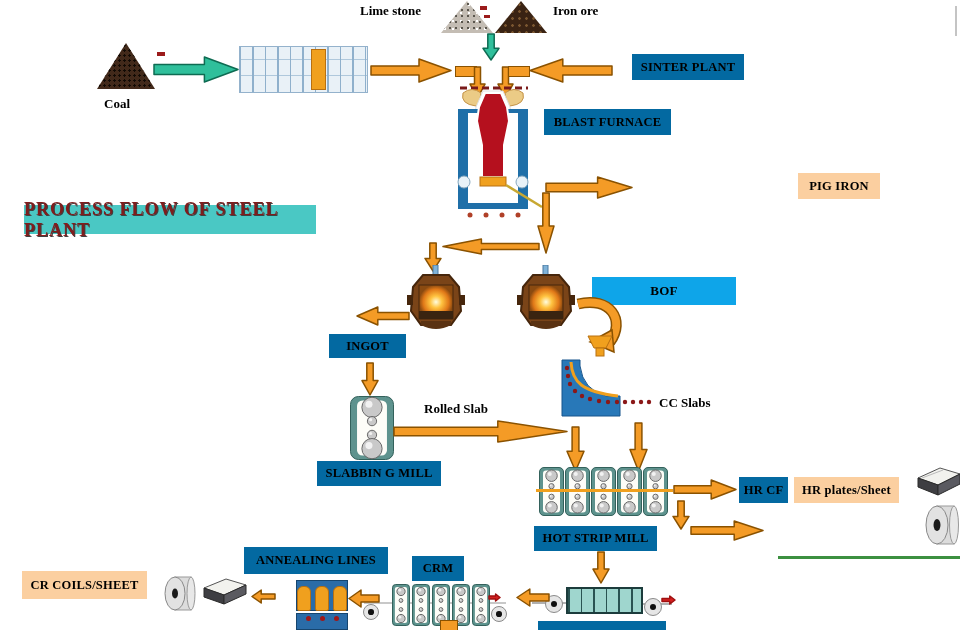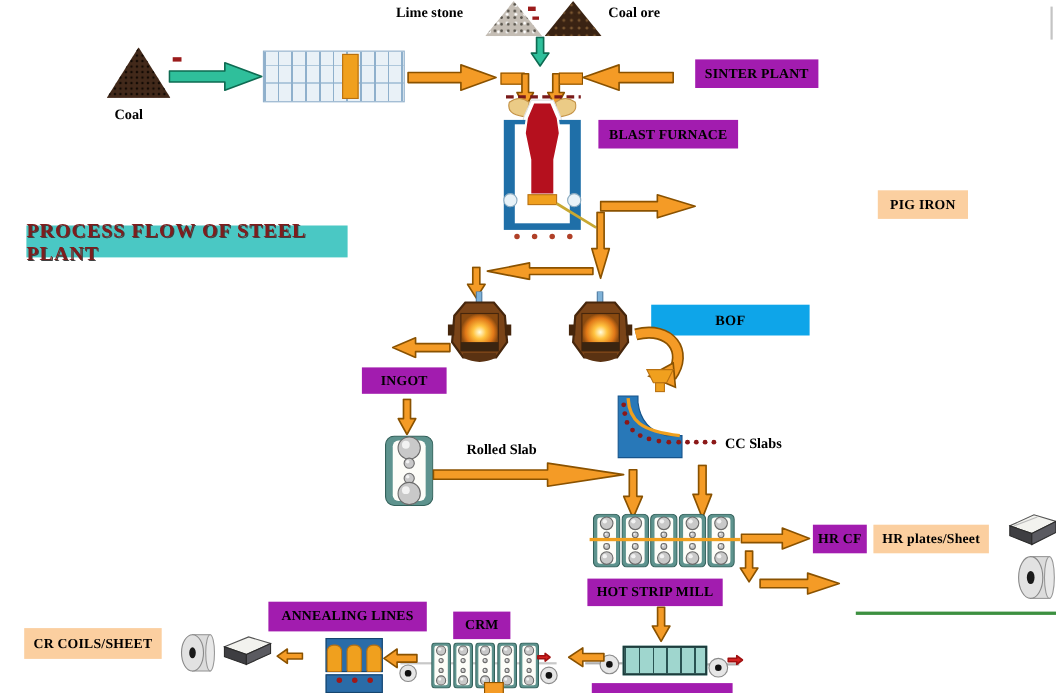--- a/index.html
+++ b/index.html
@@ -1,20 +1,20 @@
 <!DOCTYPE html>
 <html><head>
 <meta charset="utf-8">
 <style>
   html,body{margin:0;padding:0;background:#fff;}
   .stage{position:relative;width:960px;height:630px;background:#fff;overflow:hidden;
          font-family:"Liberation Serif",serif;}
   .abs{position:absolute;}
   .txt{position:absolute;font-weight:bold;font-size:13px;color:#000;white-space:nowrap;}
-  .lbl{position:absolute;background:#a21caf;color:#000;font-weight:bold;font-size:12.5px;
+  .lbl{position:absolute;background:#0369a1;color:#000;font-weight:bold;font-size:12.5px;
        display:flex;align-items:center;justify-content:center;white-space:nowrap;letter-spacing:.2px;}
   .peach{background:#FBCFA0;}
   .obox{background:#0ea5e9;}
   .title{position:absolute;background:#4AC8C4;color:#7f1d1d;font-weight:bold;font-size:18px;
          letter-spacing:1px;display:flex;align-items:center;justify-content:center;
          text-shadow:1px 1px 0 #404040;}
   .arrow{position:absolute;}
   .bar{position:absolute;background:#F49B26;border:1px solid #8A5200;}
   .stand{position:absolute;}
   .coiler{position:absolute;border-radius:50%;background:#E6E6E6;border:1px solid #8A8A8A;}
@@ -46,21 +46,21 @@
 </head>
 <body>
 
 <div class="stage">
 
   <div class="txt" style="left:360px;top:3px;">Lime stone</div>
   <div class="pile light" style="left:441px;top:1px;width:52px;height:32px;"></div>
   <div class="dash" style="left:480px;top:6px;width:7px;height:4px;"></div>
   <div class="dash" style="left:484px;top:15px;width:6px;height:3px;"></div>
   <div class="pile dark" style="left:495px;top:1px;width:52px;height:32px;"></div>
-  <div class="txt" style="left:553px;top:3px;">Coal ore</div>
+  <div class="txt" style="left:553px;top:3px;">Iron ore</div>
   <div class="arrow" style="left:482px;top:33px;width:18px;height:28px;">
       <svg width="18" height="28" style="display:block">
         <polygon points="5.8,1.0 12.2,1.0 12.2,15.3 17.0,15.3 9.0,27.0 1.0,15.3 5.8,15.3" fill="#2FBF9B" stroke="#0E6B52" stroke-width="1.5" stroke-linejoin="round"></polygon>
       </svg>
     </div>
 
   <div class="pile dark2" style="left:97px;top:43px;width:58px;height:46px;"></div>
   <div class="dash" style="left:157px;top:52px;width:8px;height:4px;"></div>
   <div class="dash" style="left:159px;top:66px;width:8px;height:4px;"></div>
   <div class="txt" style="left:104px;top:96px;">Coal</div>
@@ -235,20 +235,21 @@
         <circle cx="22" cy="11.36" r="10.120000000000001" fill="#C9C9C9" stroke="#6A6A6A"></circle>
         <circle cx="18.964" cy="8.324" r="3.5420000000000003" fill="#F2F2F2"></circle>
         <circle cx="22" cy="25.12" r="4.62" fill="#C9C9C9" stroke="#6A6A6A"></circle>
         <circle cx="20.614" cy="23.734" r="1.617" fill="#F2F2F2"></circle>
         <circle cx="22" cy="38.879999999999995" r="4.62" fill="#C9C9C9" stroke="#6A6A6A"></circle>
         <circle cx="20.614" cy="37.49399999999999" r="1.617" fill="#F2F2F2"></circle>
         <circle cx="22" cy="52.64" r="10.120000000000001" fill="#C9C9C9" stroke="#6A6A6A"></circle>
         <circle cx="18.964" cy="49.604" r="3.5420000000000003" fill="#F2F2F2"></circle>
       </svg>
     </div>
+  <div class="lbl" style="left:317px;top:461px;width:124px;height:25px;">SLABBIN G MILL</div>
   <div class="txt" style="left:424px;top:401px;">Rolled Slab</div>
 
   <div class="arrow" style="left:393px;top:420px;width:175px;height:23px;">
       <svg width="175" height="23" style="display:block">
         <polygon points="1.0,7.3 104.8,7.3 104.8,1.0 174.0,11.5 104.8,22.0 104.8,15.7 1.0,15.7" fill="#F49B26" stroke="#8A5200" stroke-width="1.5" stroke-linejoin="round"></polygon>
       </svg>
     </div>
   <div class="arrow" style="left:566px;top:426px;width:19px;height:46px;">
       <svg width="19" height="46" style="display:block">
         <polygon points="6.1,1.0 12.9,1.0 12.9,25.2 18.0,25.2 9.5,45.0 1.0,25.2 6.1,25.2" fill="#F49B26" stroke="#8A5200" stroke-width="1.5" stroke-linejoin="round"></polygon>

